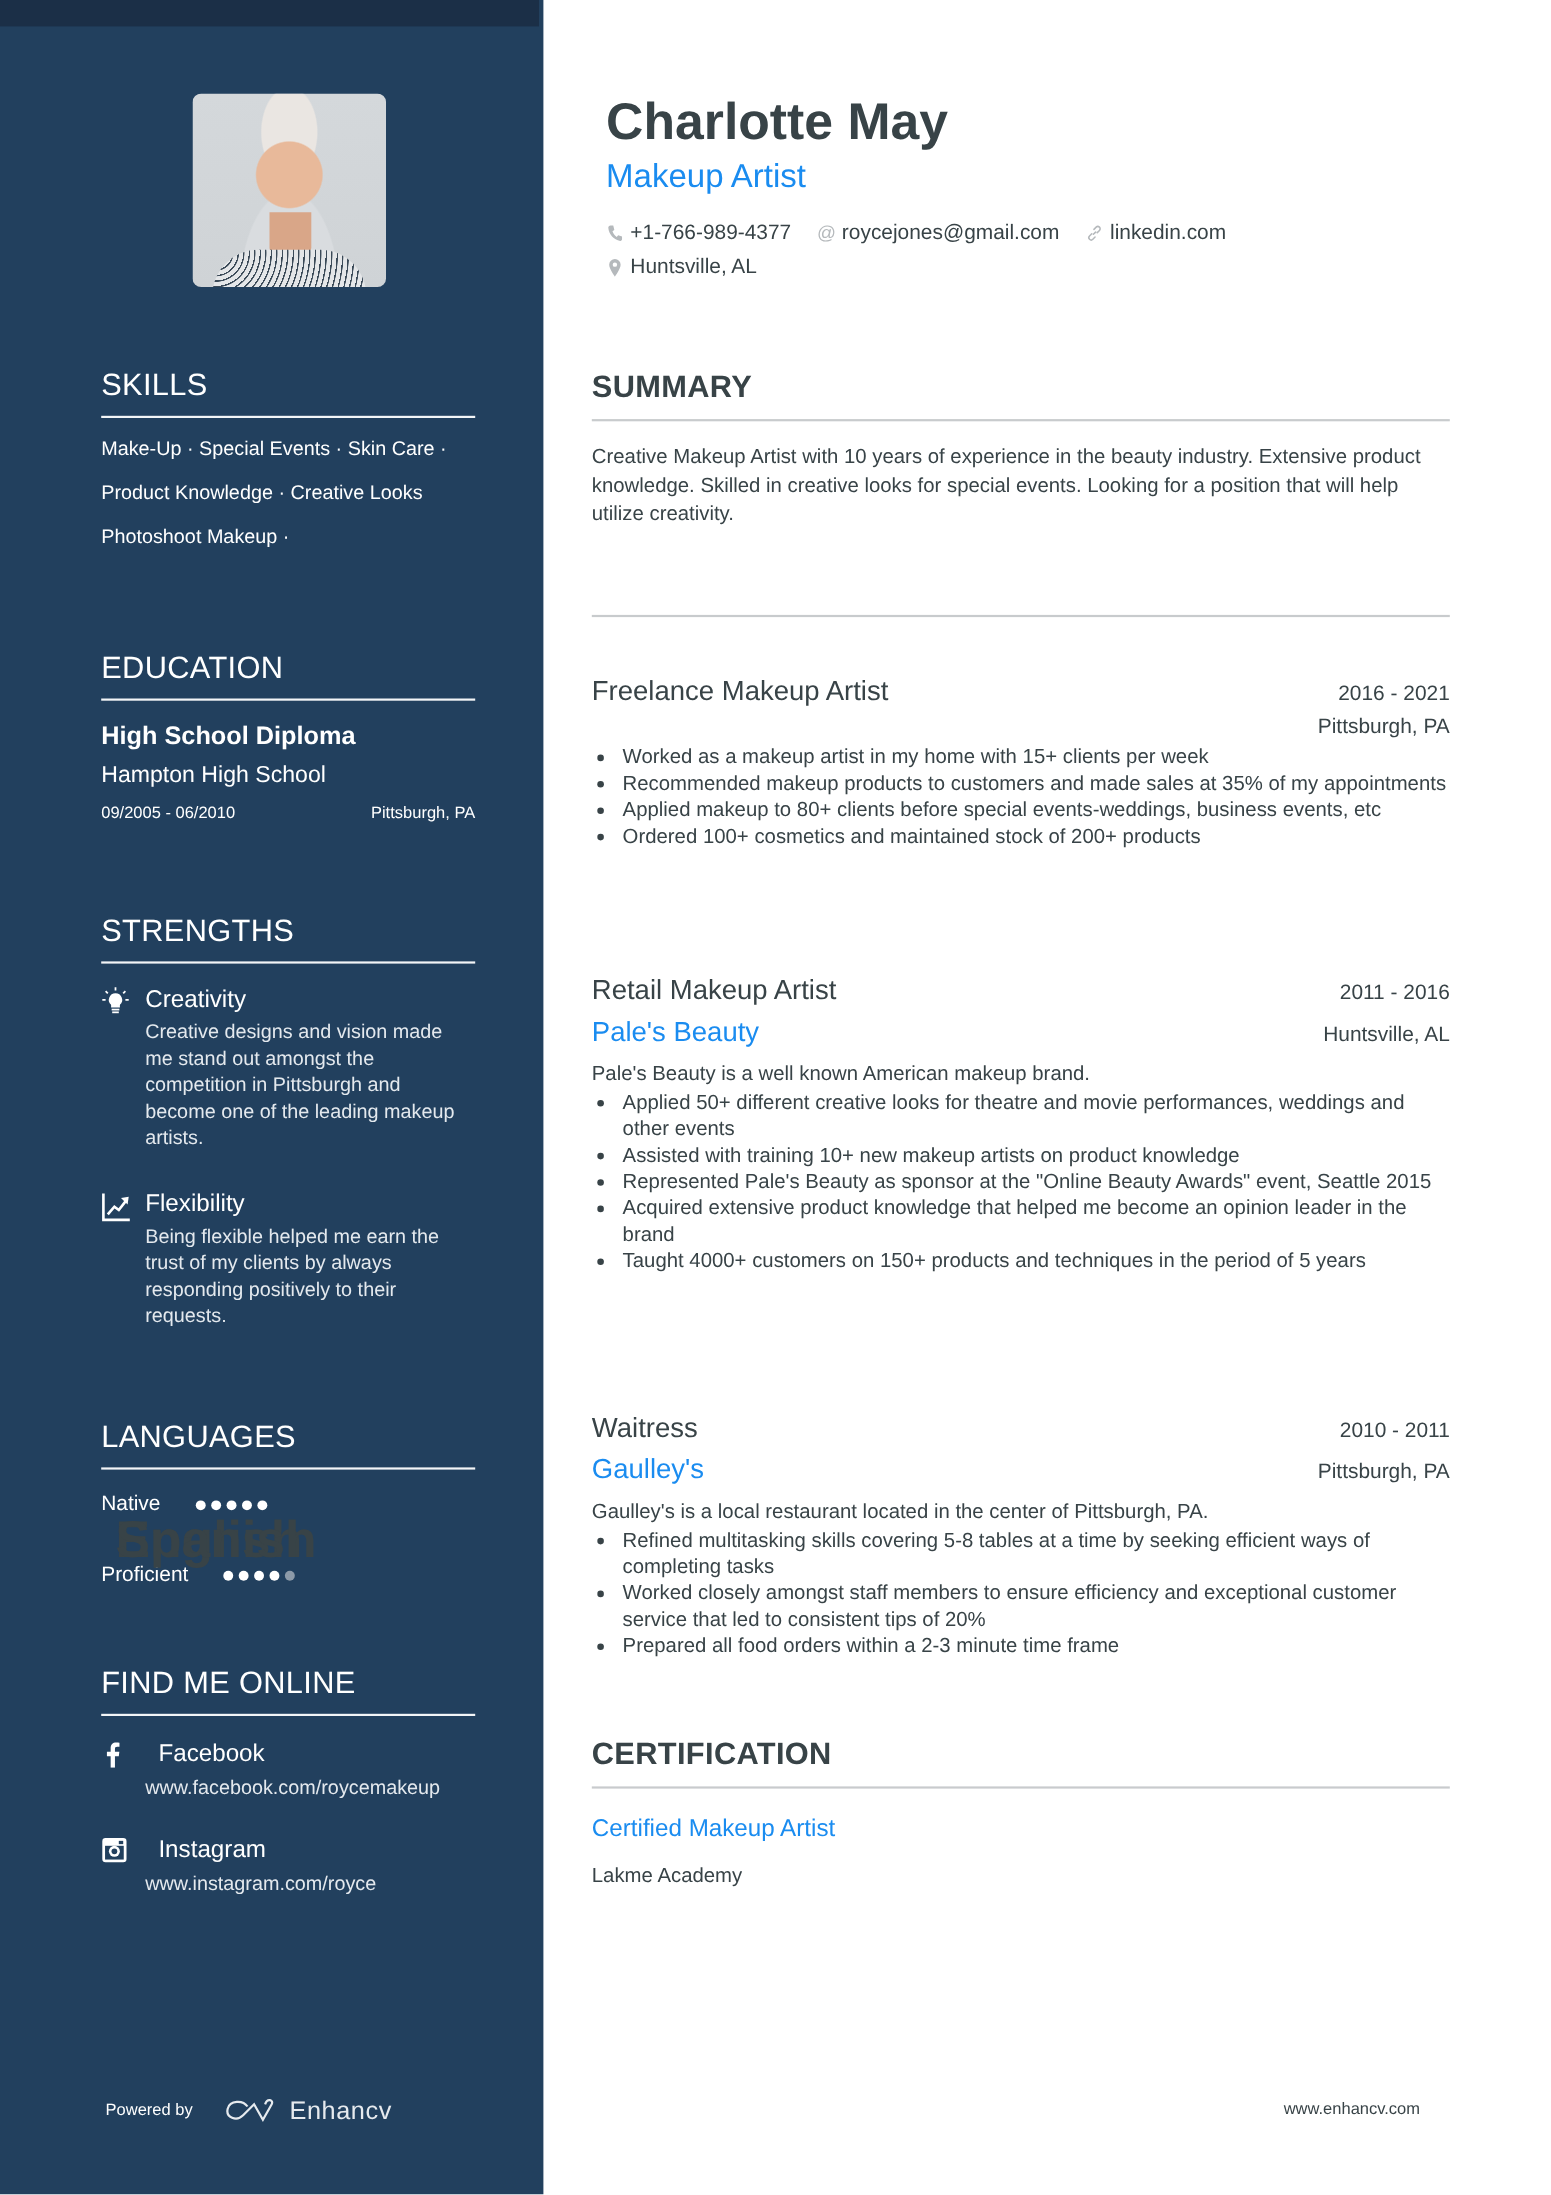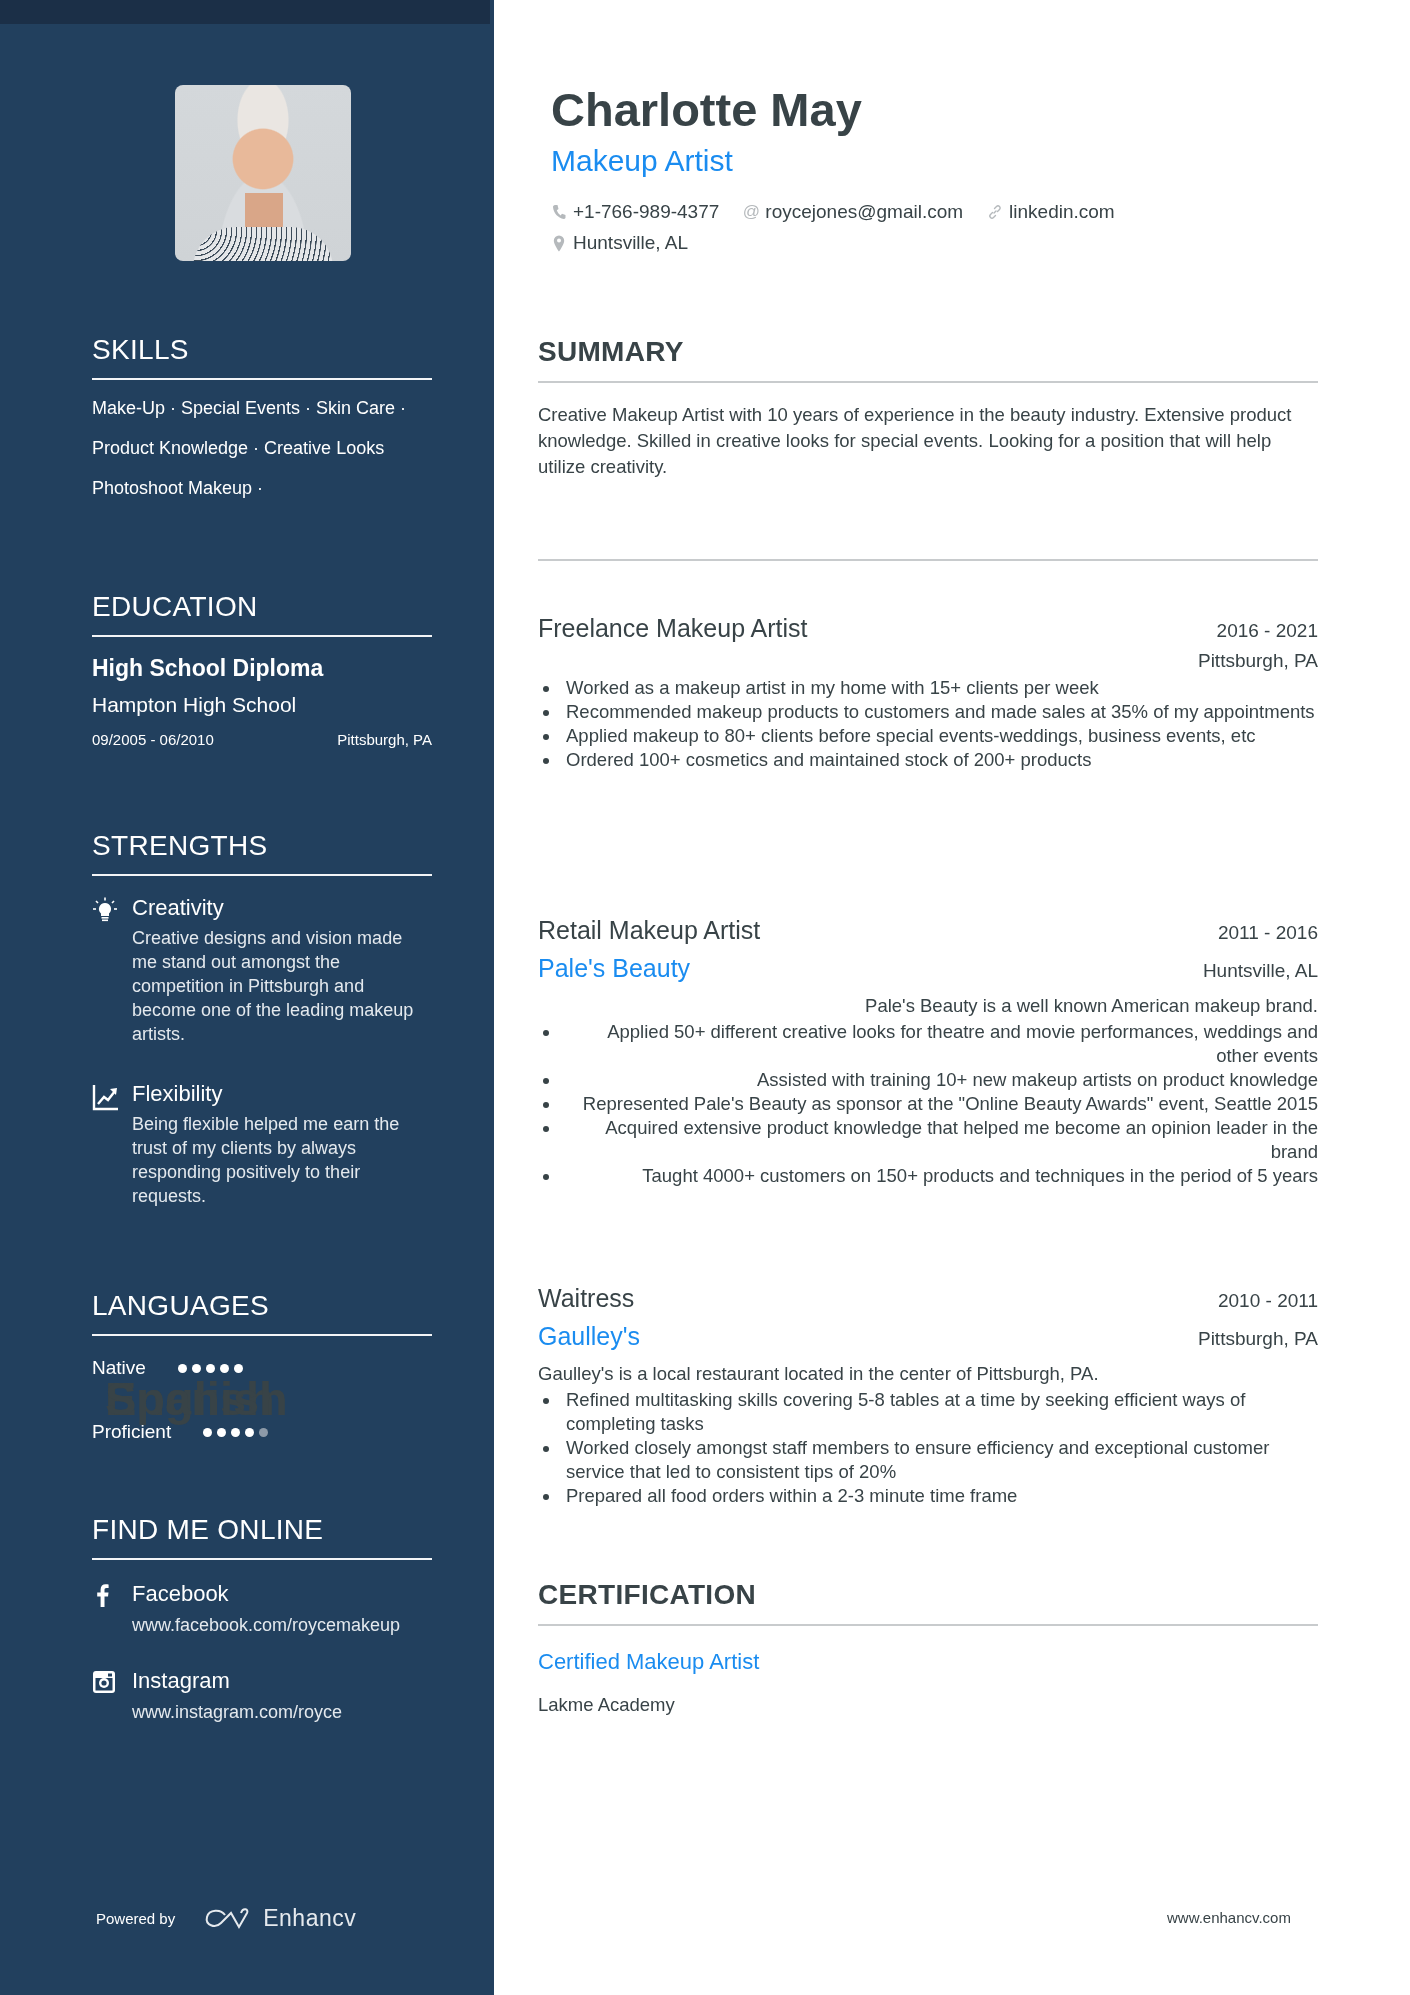--- a/index.html
+++ b/index.html
@@ -38,21 +38,21 @@
   .lang-row + .lang-row { margin-top: 36px; }
   .lang-row .name { flex: 1; }
   .lang-row .level { margin-right: 32px; }
   .dots { display: flex; gap: 5px; }
   .dot { width: 9px; height: 9px; border-radius: 50%; background: #ffffff; }
   .dot.off { background: #8d9aa8; }
 
   .online { display: flex; margin-top: 20px; }
   .online + .online { margin-top: 30px; }
   .online .ico { width: 40px; flex: none; padding-top: 3px; }
-  .online .title { font-size: 22px; line-height: 28px; }
+  .online .title { font-size: 22px; line-height: 28px; margin-left: 12px; }
   .online .url { font-size: 18px; line-height: 23px; color: #e4e9ee; margin-top: 6px; width: 300px; word-break: break-all; }
 
   .powered { position: absolute; left: 96px; top: 1905px; display: flex; align-items: center; gap: 28px; font-size: 15px; color: #ffffff; }
   .brand { display: flex; align-items: center; gap: 12px; font-size: 23px; letter-spacing: 0.5px; color: #e6eaee; }
 
   
   .main { position: absolute; left: 538px; top: 0; width: 794px; }
   .name { position: absolute; left: 13px; top: 82px; font-size: 47px; font-weight: bold; color: #384347; line-height: 56px; white-space: nowrap; }
   .role { position: absolute; left: 13px; top: 143px; font-size: 30px; color: #1a8cf0; line-height: 36px; }
   .contacts { position: absolute; left: 13px; top: 199px; width: 760px; font-size: 19px; color: #384347; }
@@ -286,21 +286,21 @@
       <span class="loc">Pittsburgh, PA</span>
     </div>
     <ul style="margin-top:4px;">
       <li>Worked as a makeup artist in my home with 15+ clients per week</li>
       <li>Recommended makeup products to customers and made sales at 35% of my appointments</li>
       <li>Applied makeup to 80+ clients before special events-weddings, business events, etc</li>
       <li>Ordered 100+ cosmetics and maintained stock of 200+ products</li>
     </ul>
   </div>
 
-  <div class="job" style="top:914px;text-align:right;">
+  <div class="job" style="top:884px;">
     <div class="row1">
       <span class="jtitle">Retail Makeup Artist</span>
       <span class="dates">2011 - 2016</span>
     </div>
     <div class="row2">
       <span class="company">Pale's Beauty</span>
       <span class="loc">Huntsville, AL</span>
     </div>
     <p class="jdesc">Pale's Beauty is a well known American makeup brand.</p>
     <ul>

